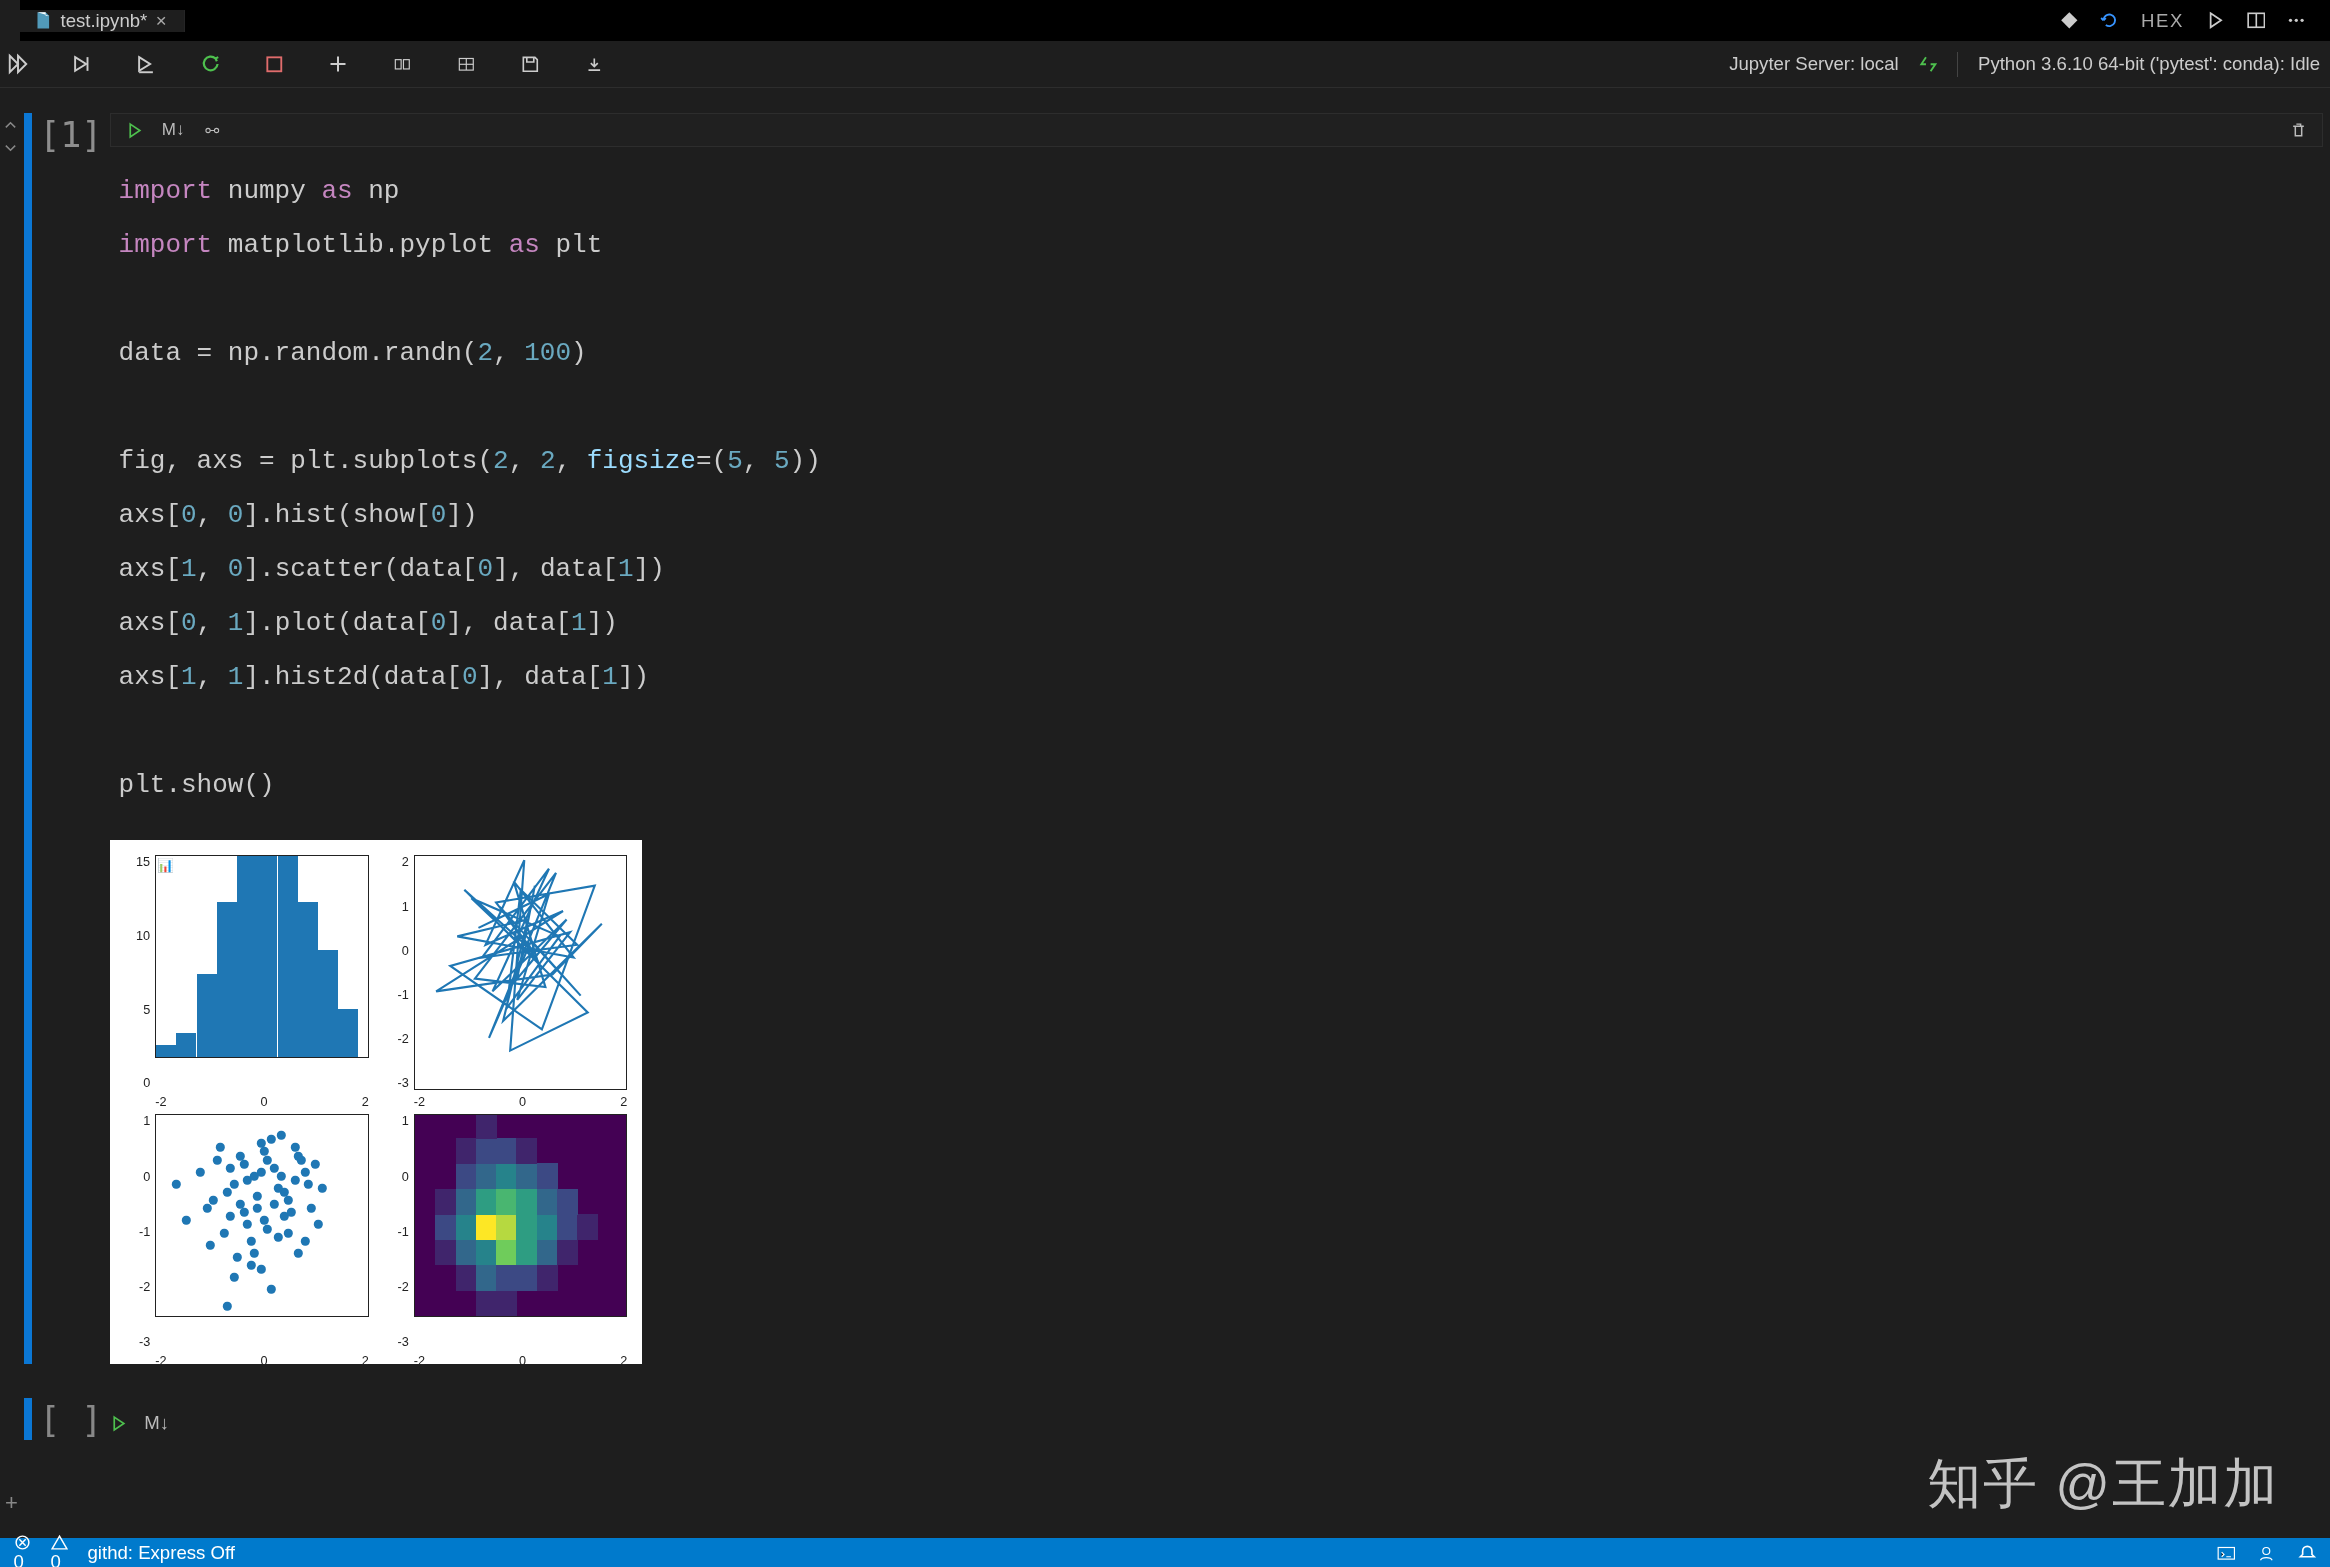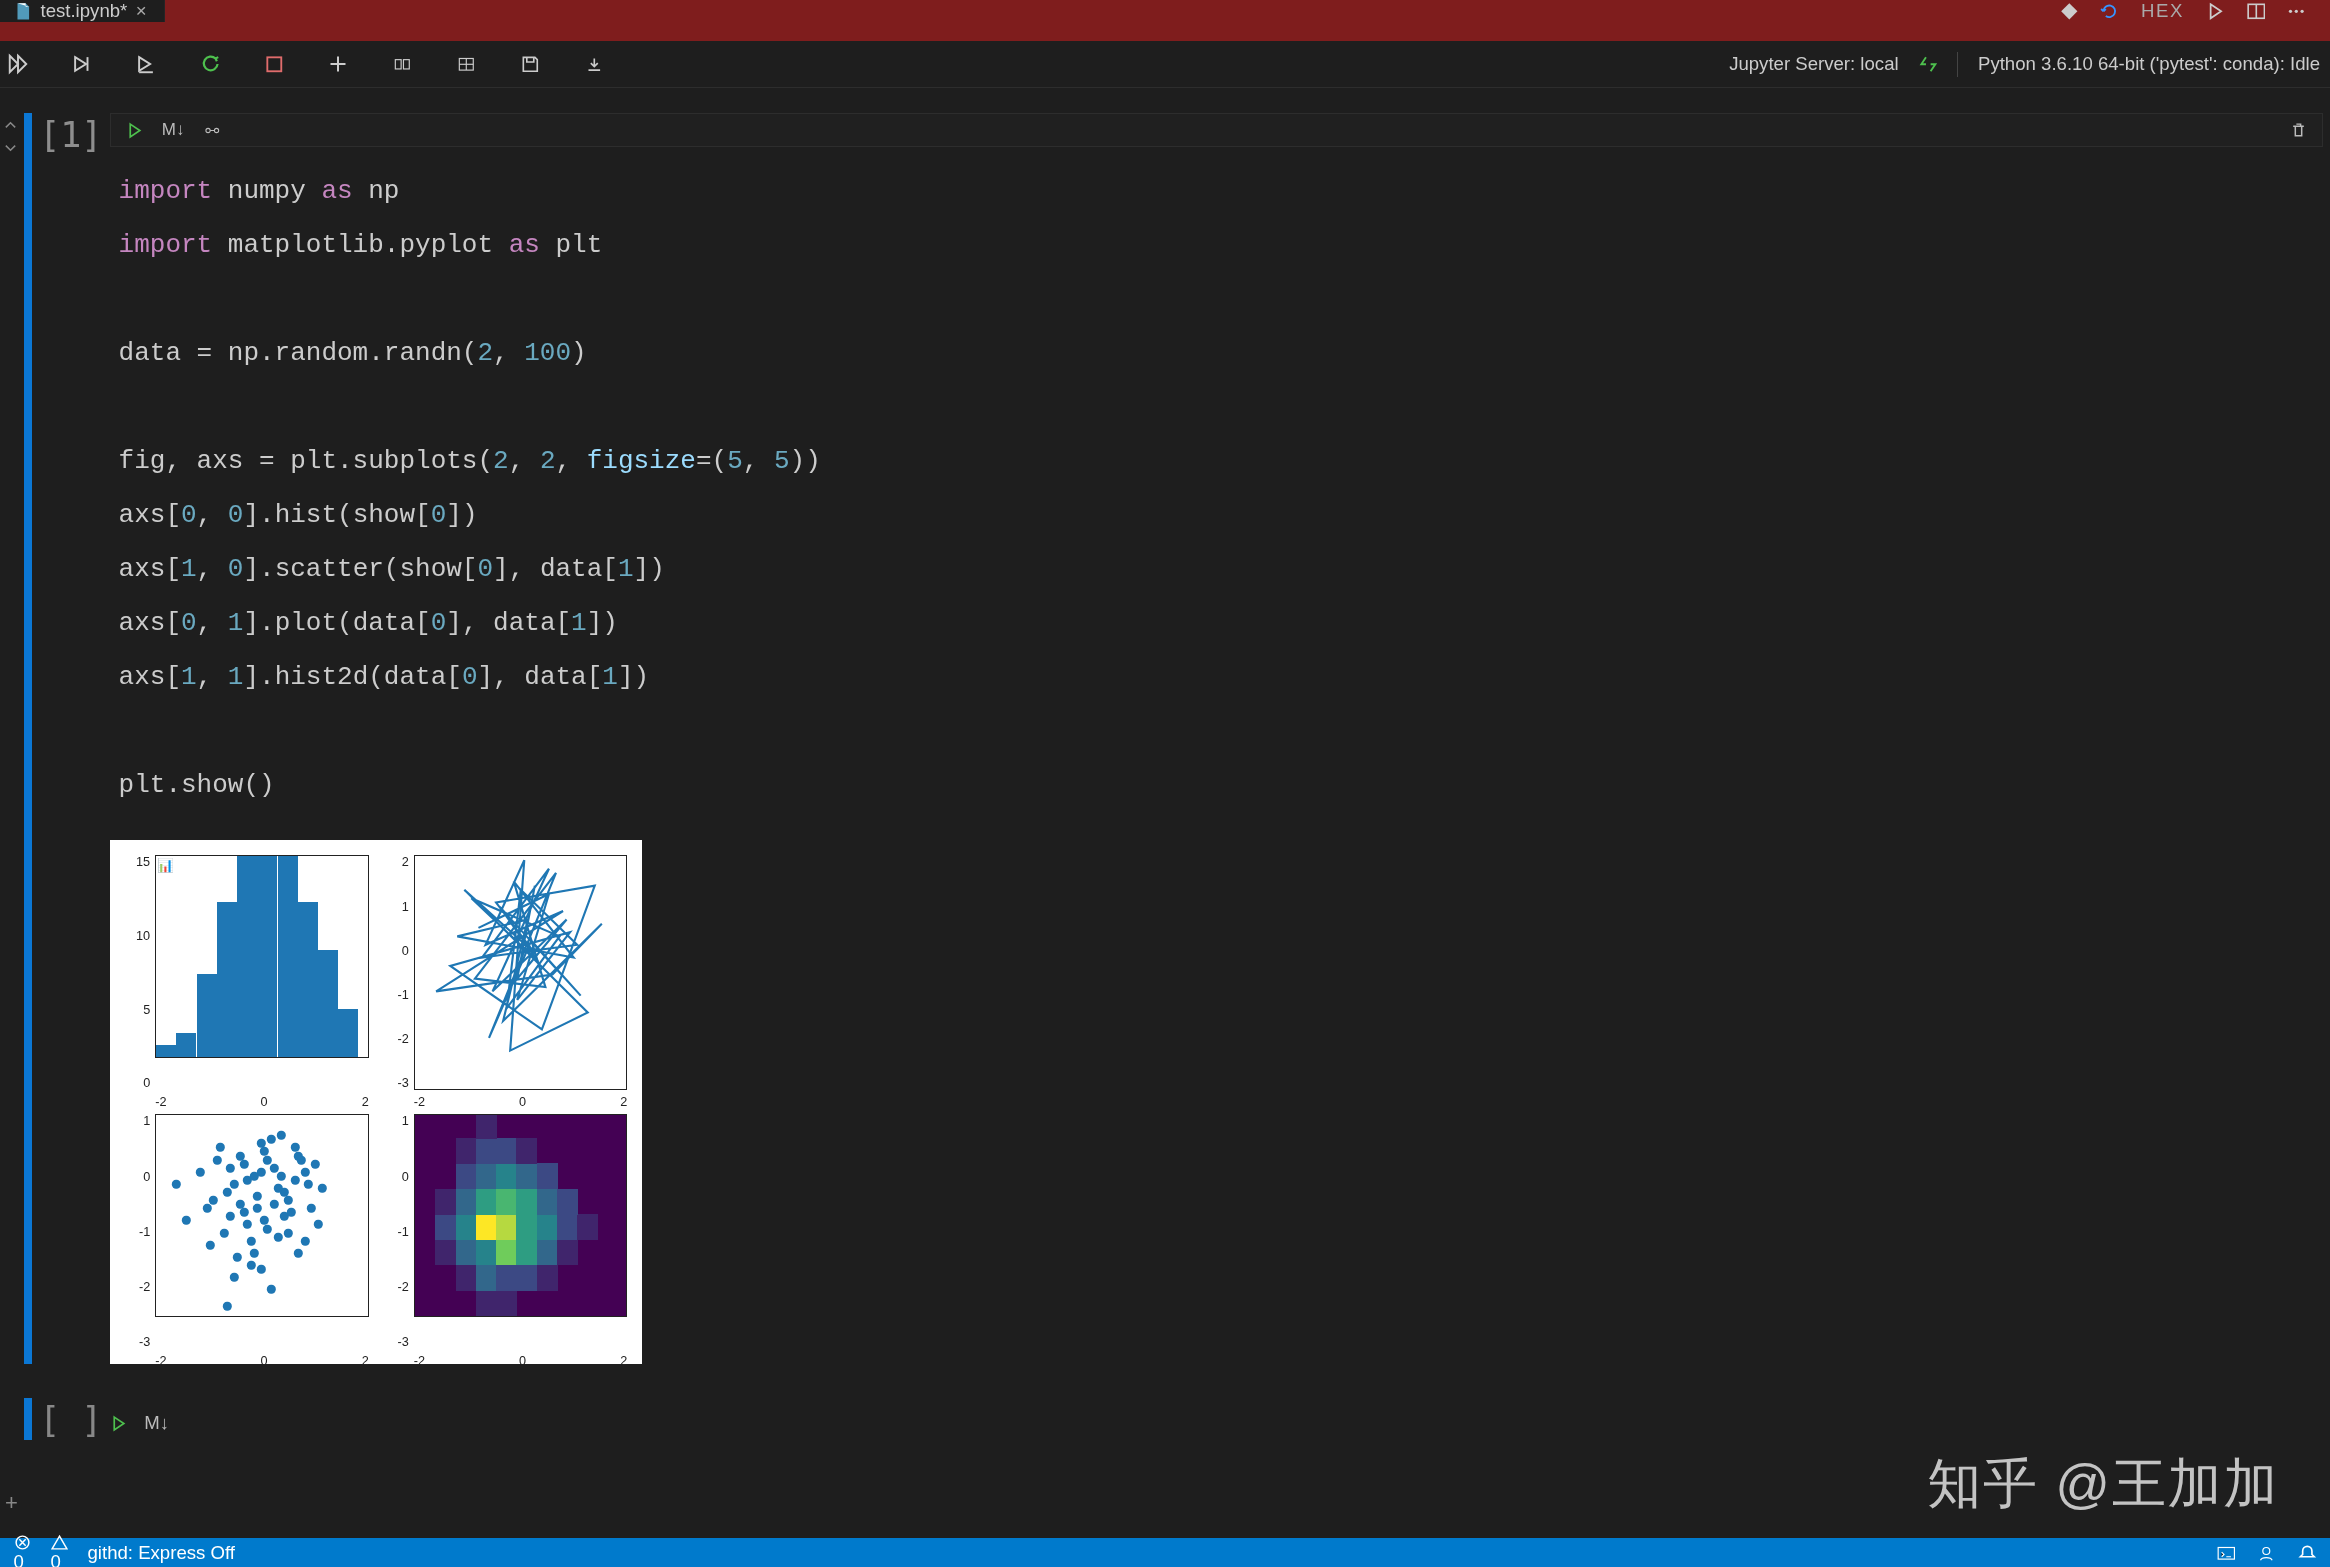--- a/index.html
+++ b/index.html
@@ -8,24 +8,25 @@
   background:#1e1e1e;
   font-family:"Segoe UI","Helvetica Neue",Arial,sans-serif;
   color:#ccc;
   overflow:hidden;
   position:relative;
 }
 
 
 .tabbar {
   height:41px;
-  background:#7f1d1d;
-  display:flex;
-  align-items:flex-start;
+  background:#000000;
+  display:flex;
+  align-items:center;
   font-size:18.6px;
+  margin-left:20px;
 }
 .tab {
   display:flex;
   align-items:center;
   padding:0 17px 0 13.5px;
   background:#1e1e1e;
   border-right:0.8px solid #252526;
   gap:8.4px;
 }
 .tab-icon { width:18.6px; height:18.6px; }
@@ -380,21 +381,21 @@
           </span>
       </div>
       <div class="code" id="code-block">
           <div><span class="kw">import </span><span class="mod">numpy </span><span class="kw">as </span><span class="mod">np</span></div>
           <div><span class="kw">import </span><span class="mod">matplotlib.pyplot </span><span class="kw">as </span><span class="mod">plt</span></div>
           <div>&nbsp;</div>
           <div><span class="d">data = np.random.randn(</span><span class="num">2</span><span class="d">, </span><span class="num">100</span><span class="d">)</span></div>
           <div>&nbsp;</div>
           <div><span class="d">fig, axs = plt.subplots(</span><span class="num">2</span><span class="d">, </span><span class="num">2</span><span class="d">, </span><span class="arg">figsize</span><span class="d">=(</span><span class="num">5</span><span class="d">, </span><span class="num">5</span><span class="d">))</span></div>
           <div><span class="d">axs[</span><span class="num">0</span><span class="d">, </span><span class="num">0</span><span class="d">].hist(show[</span><span class="num">0</span><span class="d">])</span></div>
-          <div><span class="d">axs[</span><span class="num">1</span><span class="d">, </span><span class="num">0</span><span class="d">].scatter(show[</span><span class="num">0</span><span class="d">], data[</span><span class="num">1</span><span class="d">])</span></div>
+          <div><span class="d">axs[</span><span class="num">1</span><span class="d">, </span><span class="num">0</span><span class="d">].scatter(data[</span><span class="num">0</span><span class="d">], data[</span><span class="num">1</span><span class="d">])</span></div>
           <div><span class="d">axs[</span><span class="num">0</span><span class="d">, </span><span class="num">1</span><span class="d">].plot(data[</span><span class="num">0</span><span class="d">], data[</span><span class="num">1</span><span class="d">])</span></div>
           <div><span class="d">axs[</span><span class="num">1</span><span class="d">, </span><span class="num">1</span><span class="d">].hist2d(data[</span><span class="num">0</span><span class="d">], data[</span><span class="num">1</span><span class="d">])</span></div>
           <div>&nbsp;</div>
           <div><span class="d">plt.show()</span></div>
         </div>
 
       <div class="output-fig">
 
         <div class="subplot">
           <div class="yaxis" id="hist-y">

